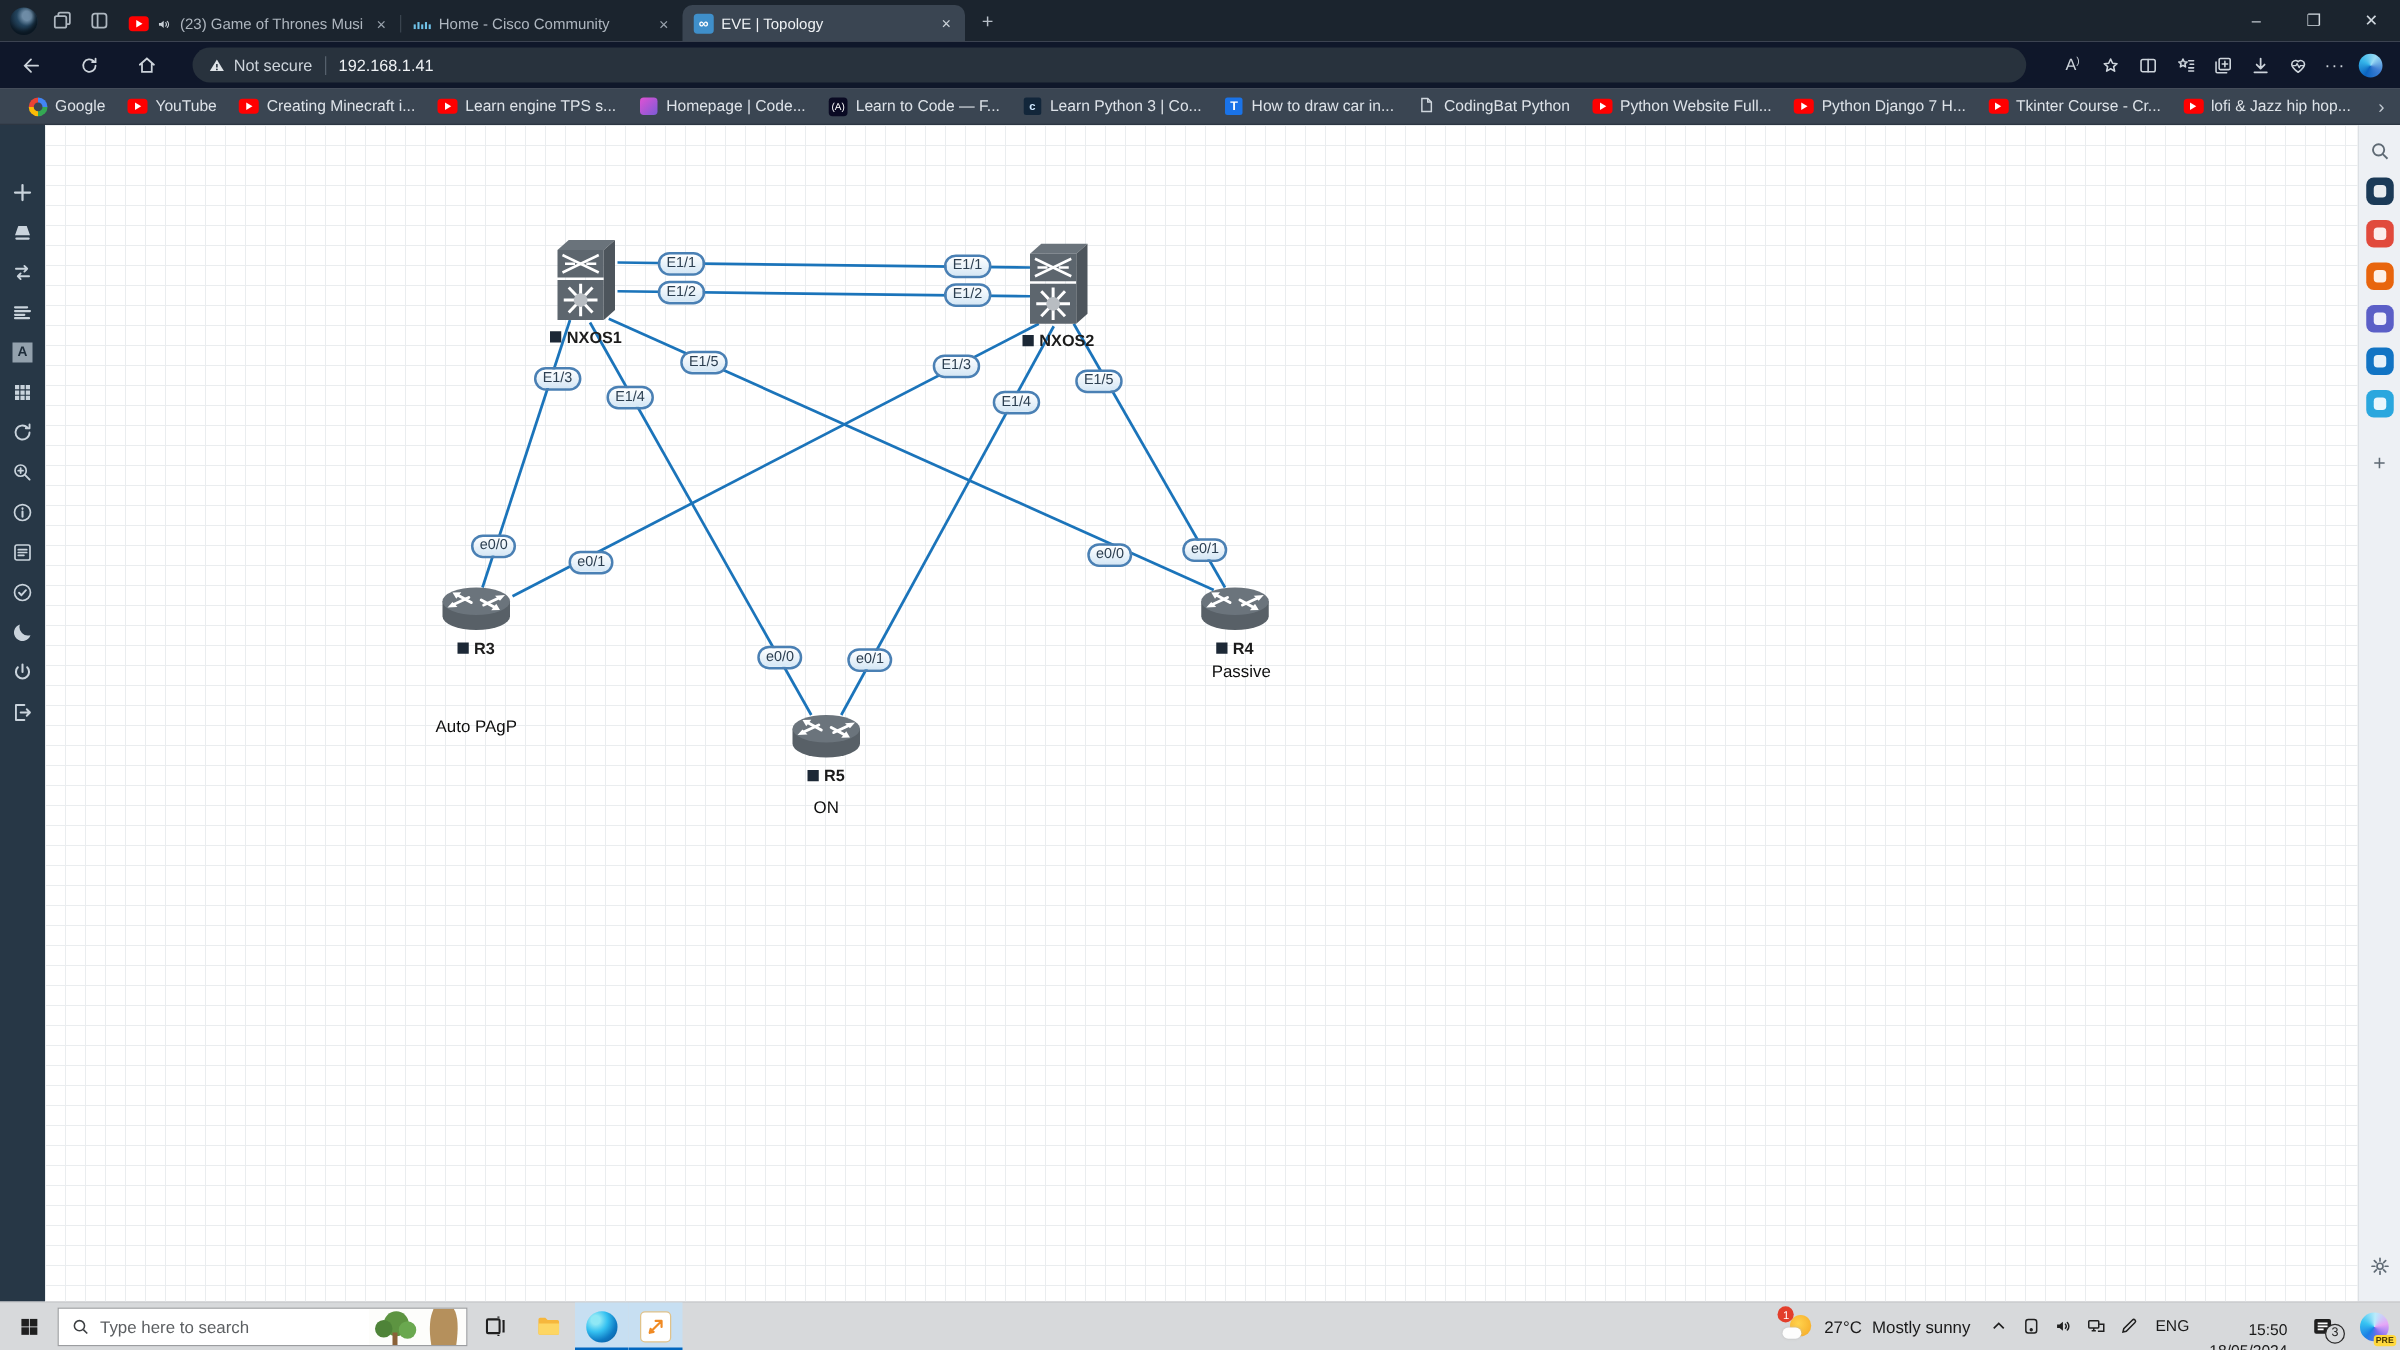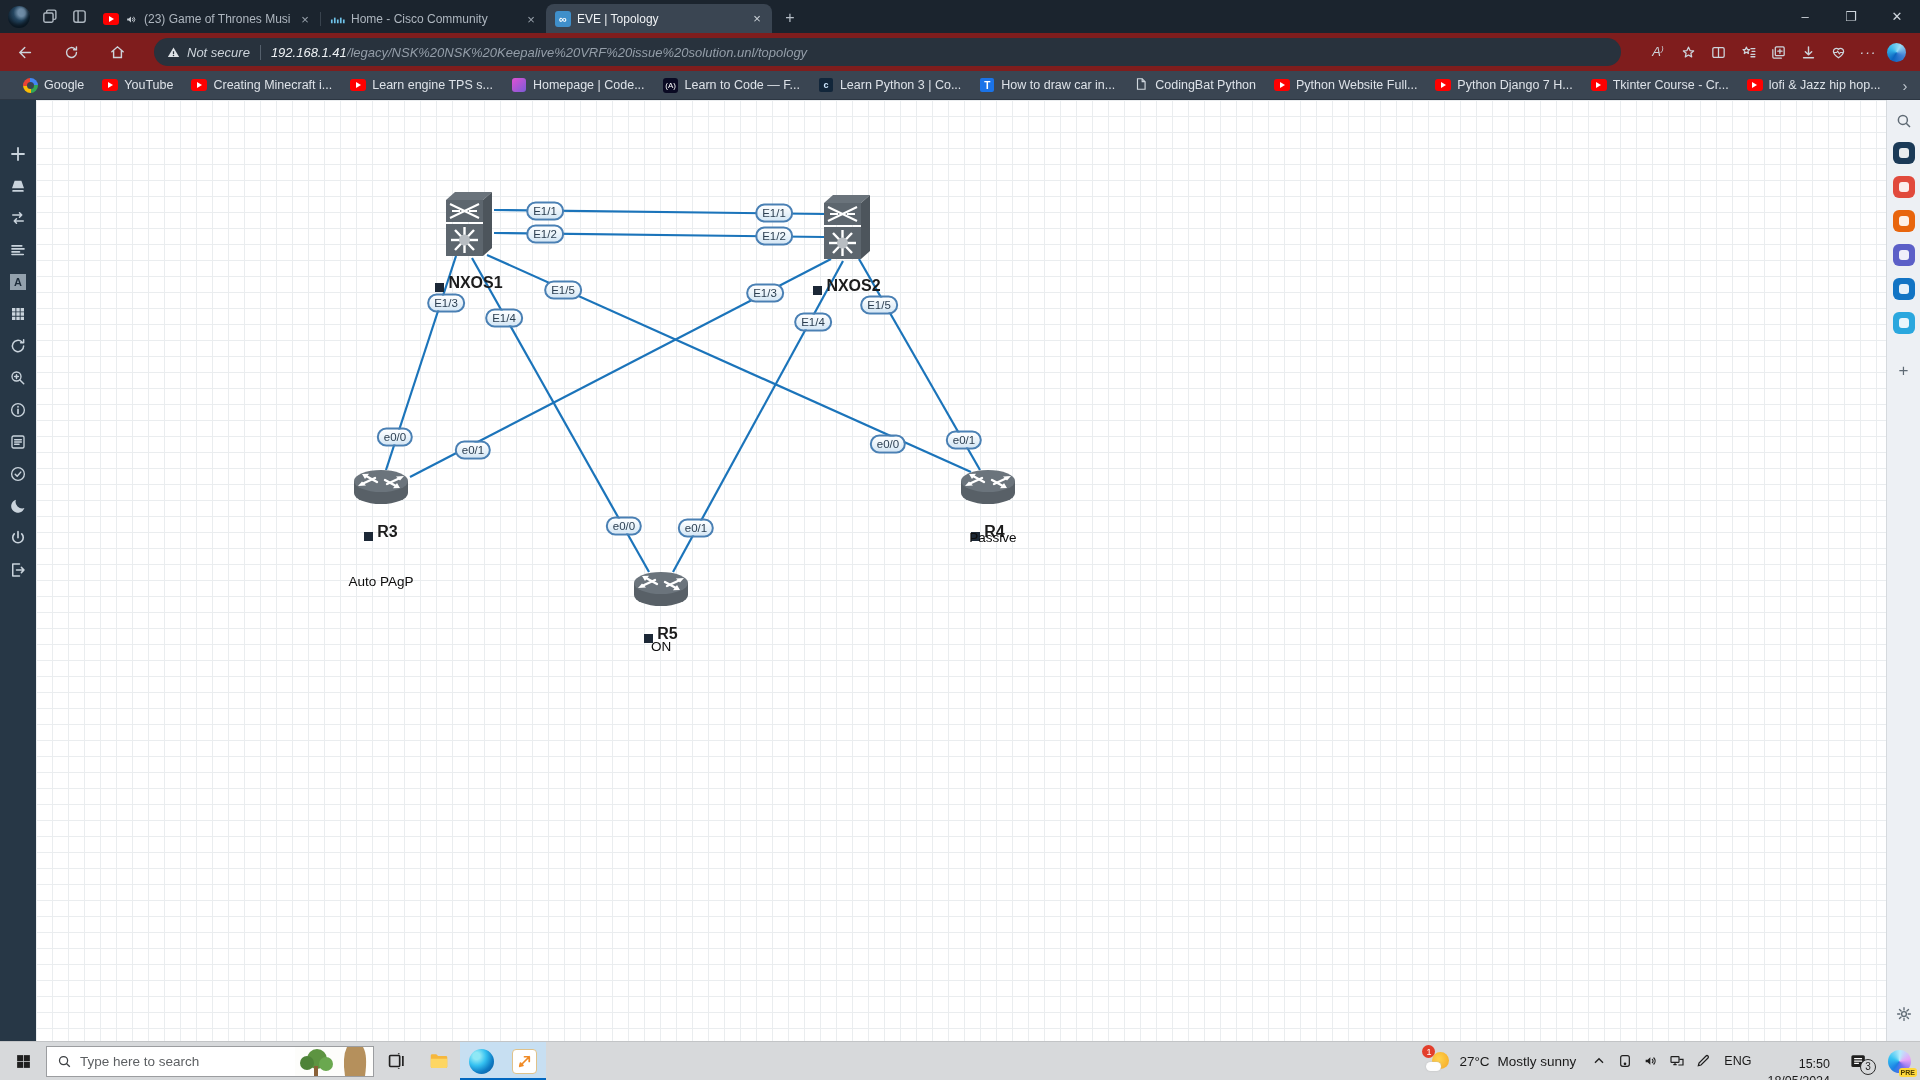--- a/index.html
+++ b/index.html
@@ -40,21 +40,21 @@
   .fav-fcc { width:15px; height:15px; border-radius:3px; background:#0a0a23; color:#fff; font-size:8px;
              display:flex; align-items:center; justify-content:center; }
   .fav-cc { width:14px; height:14px; border-radius:2px; background:#12263a; color:#cfe8ff; font-size:9px; font-weight:bold;
             display:flex; align-items:center; justify-content:center; }
   .fav-t { width:14px; height:14px; border-radius:2px; background:#1a73e8; color:#fff; font-size:10px; font-weight:bold;
            display:flex; align-items:center; justify-content:center; }
   .tab-audio { color:#c6cdd4; display:flex; }
   .tab-audio svg { width:13px; height:13px; }
 
   
-  .toolbar { height:38px; background:#7f1d1d; display:flex; align-items:center; padding:0 10px; gap:16px;font-style:italic; }
+  .toolbar { height:38px; background:#0f172a; display:flex; align-items:center; padding:0 10px; gap:16px; }
   .nav-btn { width:30px; height:30px; display:flex; align-items:center; justify-content:center; color:#cdd4db; border-radius:6px; }
   .nav-btn svg { width:17px; height:17px; }
   .addr { flex:1; height:28px; margin:0 6px; background:#28323d; border-radius:14px; display:flex; align-items:center;
           padding:0 6px 0 12px; font-size:13px; color:#c3cbd2; }
   .addr .warn { display:flex; margin-right:6px; }
   .addr .warn svg { width:15px; height:15px; }
   .addr-sec { margin-right:10px; color:#cdd4db; }
   .addr-div { width:1px; height:15px; background:#55606c; margin-right:10px; }
   .addr-host { color:#eef1f4; }
   .addr-path { color:#949ea9; overflow:hidden; white-space:nowrap; flex:1; }
@@ -77,21 +77,21 @@
   .eve-ic svg { width:18px; height:18px; }
   .eve-ic .boxA { width:16px; height:16px; background:#93a1ad; color:#1d2c3a; font-size:11px; font-weight:bold;
                   display:flex; align-items:center; justify-content:center; }
 
   .canvas { flex:1; position:relative; background-color:#fff;
             background-image: linear-gradient(#eaedef 1px, transparent 1px), linear-gradient(90deg, #eaedef 1px, transparent 1px);
             background-size:16px 16px; overflow:hidden; }
   .canvas svg.links { position:absolute; left:0; top:0; }
 
   .node { position:absolute; display:flex; flex-direction:column; align-items:center; width:110px; }
-  .node-label { margin-top:13px; font-size:16px; font-weight:bold; color:#1c1c1c; display:flex; align-items:flex-end; gap:4px; white-space:nowrap; }
+  .node-label { margin-top:0; font-size:13px; font-weight:bold; color:#1c1c1c; display:flex; align-items:center; gap:4px; white-space:nowrap; }
   .node-label .sq { width:9px; height:9px; background:#1c2836; display:inline-block; }
   .port-label { position:absolute; transform:translate(-50%,-50%); font-size:11.5px; font-weight:normal; color:#2b3e50;
                 background:linear-gradient(#ffffff,#d5e7f5); border:2px solid #4a80b4; border-radius:10px;
                 padding:0 5px; line-height:15px; white-space:nowrap; }
   .annot { position:absolute; transform:translate(-50%,-50%); font-size:13.5px; color:#0d0d0d; white-space:nowrap; }
 
   .edge-sidebar { width:34px; background:#edf0f4; border-left:1px solid #d6dade; display:flex; flex-direction:column;
                   align-items:center; padding-top:12px; gap:12px; flex:none; }
   .es-app { width:22px; height:22px; border-radius:6px; position:relative; }
   .es-app .inner { position:absolute; inset:6px; background:rgba(255,255,255,.9); border-radius:3px; }
@@ -228,21 +228,20 @@
     <span class="warn">
         <svg viewBox="0 0 24 24">
           <path d="M12 4 21 19H3z" fill="#dfe3e7"></path>
           <path d="M12 10v4.5" stroke="#28323d" stroke-width="2"></path>
           <circle cx="12" cy="16.8" r="1.2" fill="#28323d"></circle>
         </svg>
       </span>
     <span class="addr-sec">Not secure</span>
     <span class="addr-div"></span>
     <span class="addr-host">192.168.1.41</span>
-    <span class="addr-path">/legacy/NSK%20NSK%20Keepalive%20VRF%20issue%20solution.unl/topology</span>
   </div>
   <div class="addr-right" id="toolbar-right">
       <span class="nav-btn">
         <span style="font-size:13px">A<sup style="font-size:8px">)</sup></span>
       </span>
       <span class="nav-btn">
         <svg viewBox="0 0 24 24" fill="none" stroke="currentColor" stroke-width="1.8" stroke-linecap="round" stroke-linejoin="round">
           <path d="m12 4.5 2.2 4.8 5 .5-3.8 3.4 1.1 5L12 15.6l-4.5 2.6 1.1-5L4.8 9.8l5-.5z"></path>
         </svg>
       </span>

